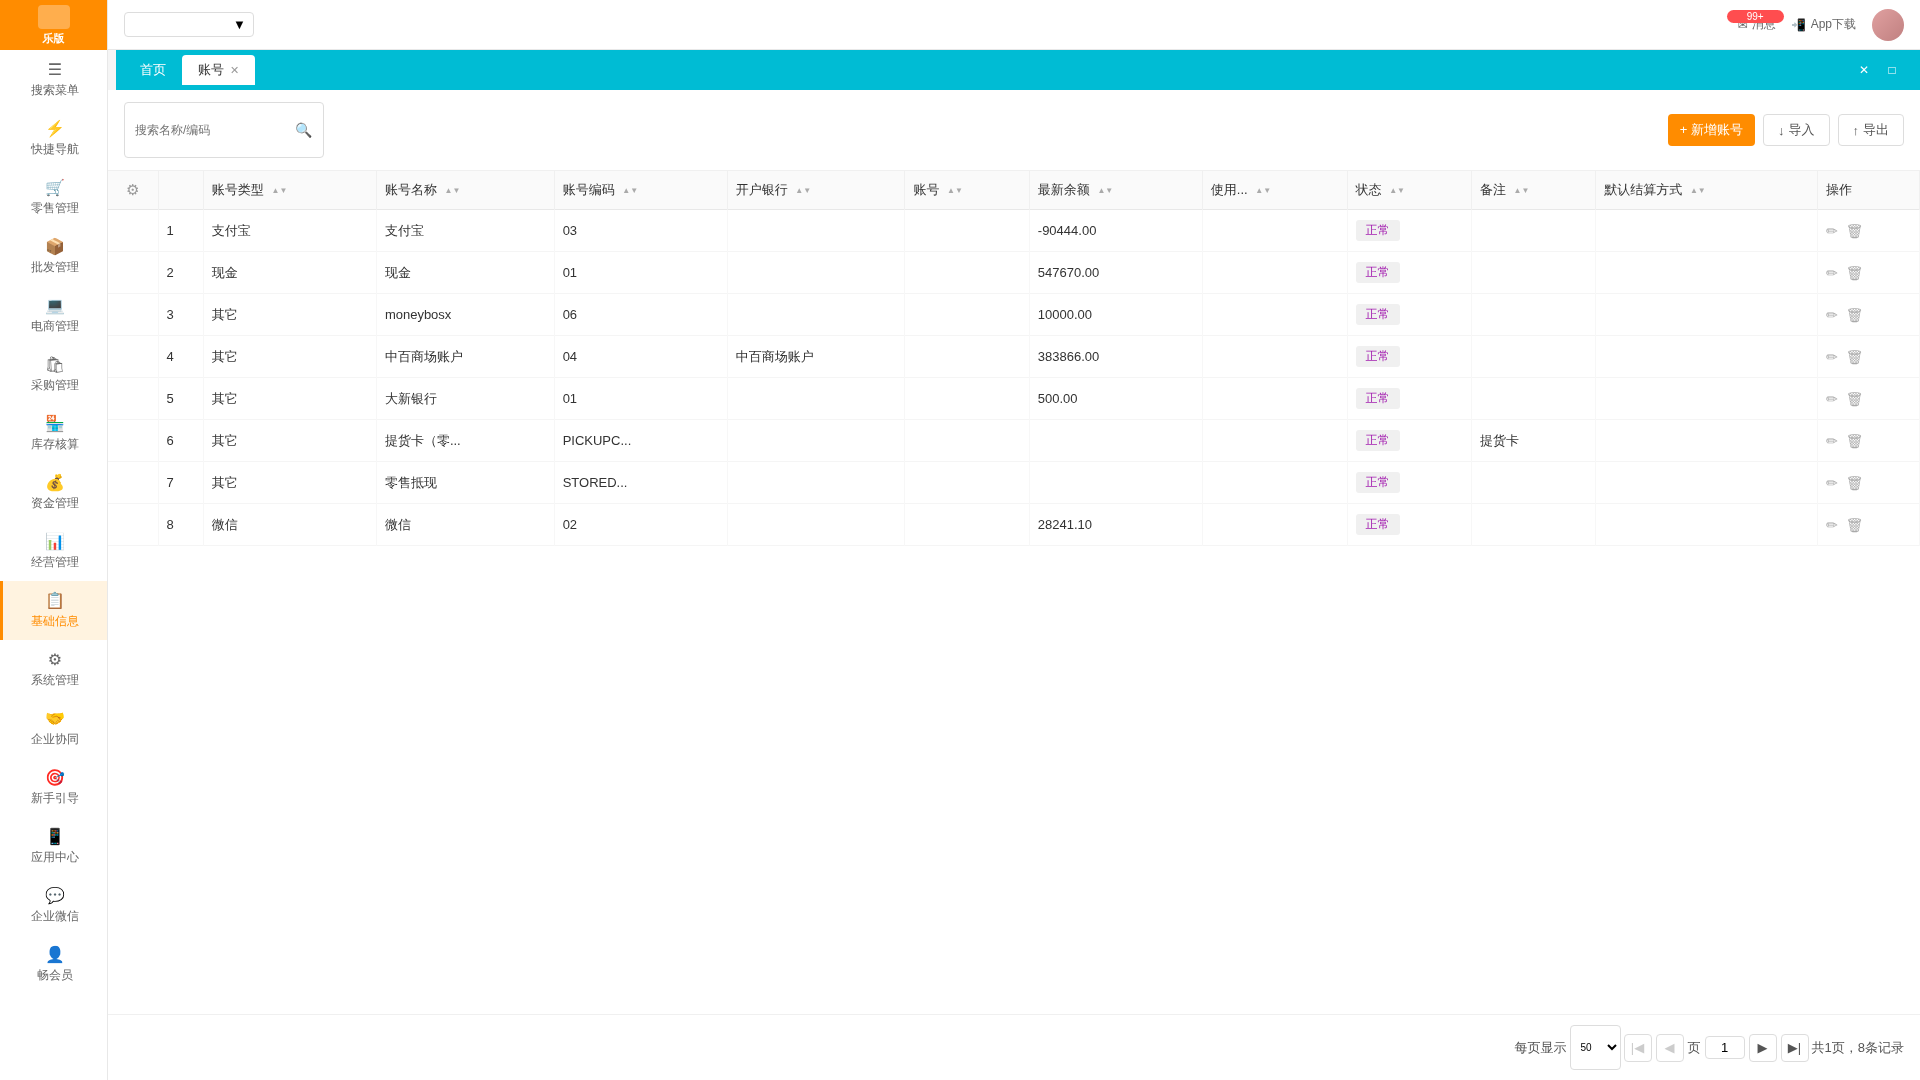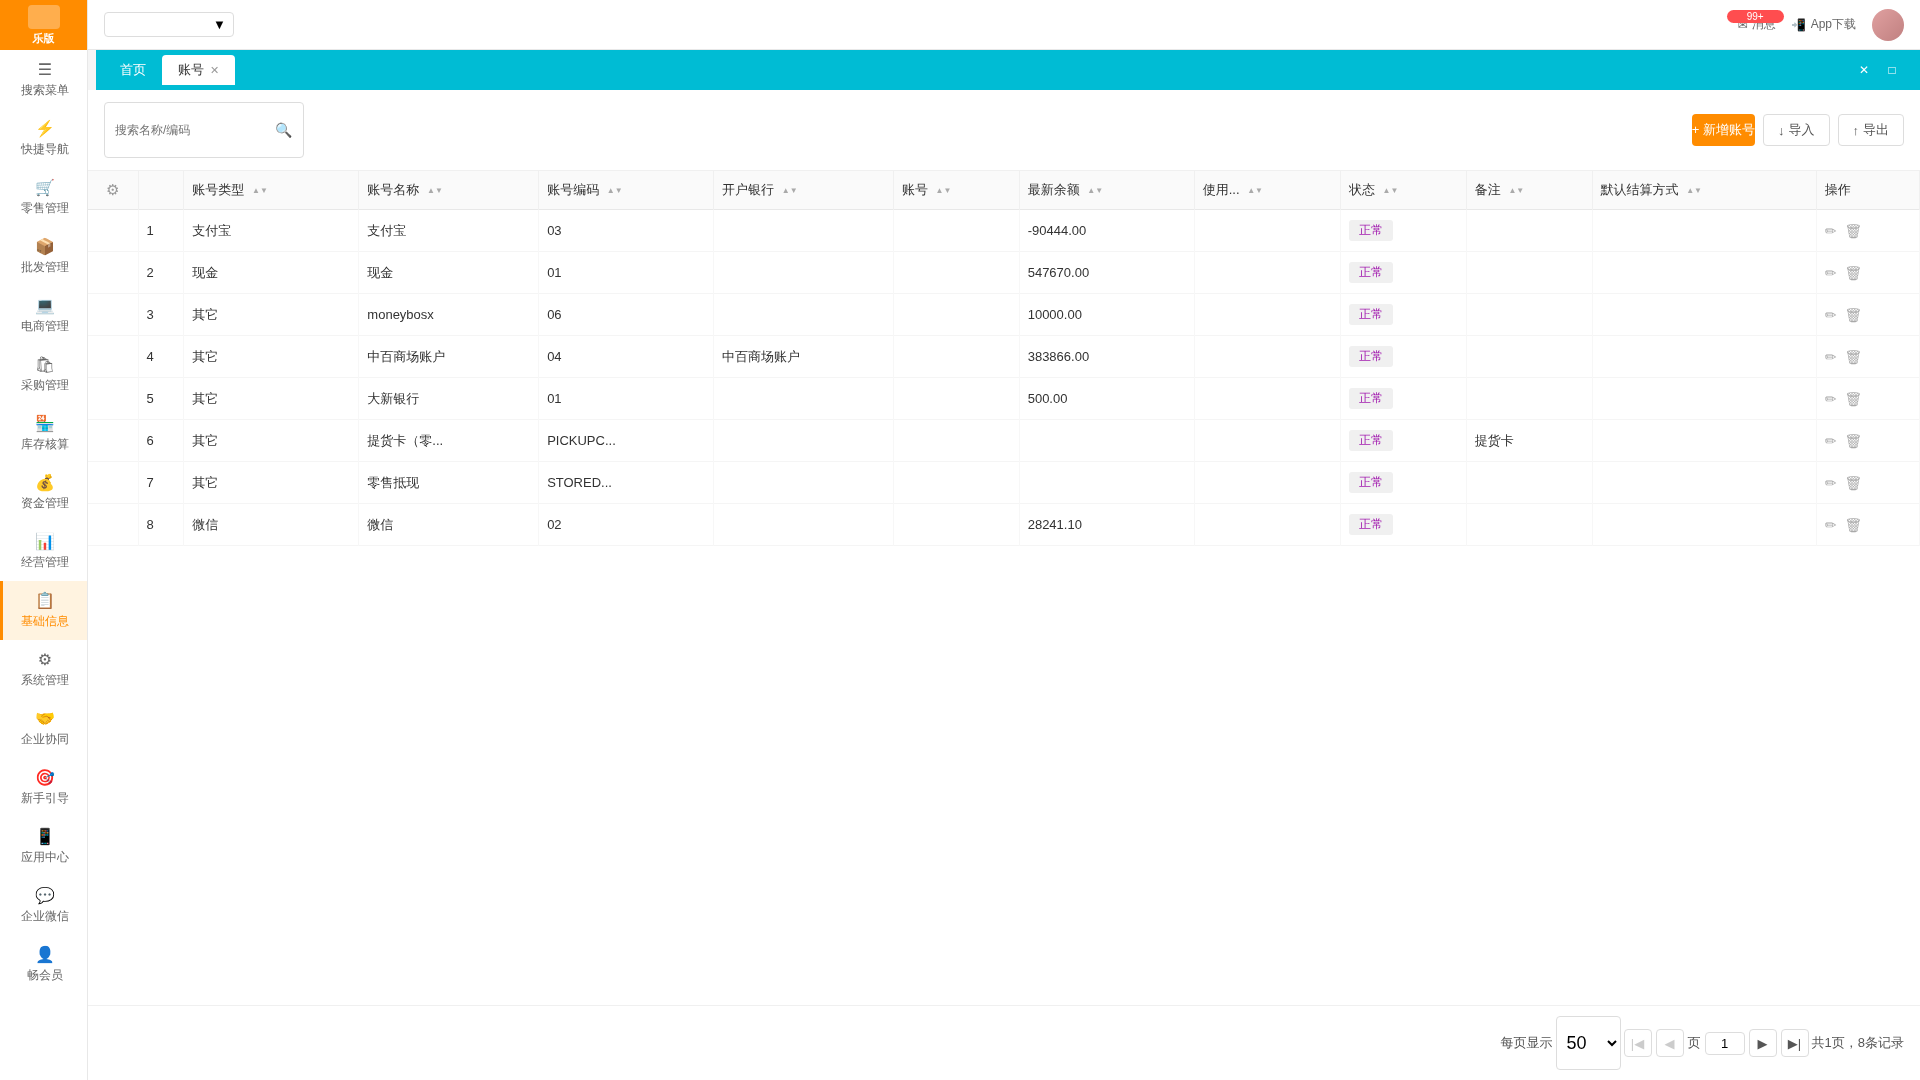--- a/index.html
+++ b/index.html
@@ -1,20 +1,20 @@
 <!DOCTYPE html>
 <html><head>
   <meta charset="utf-8">
   <style>
     * { box-sizing: border-box; margin: 0; padding: 0; }
     body { font-family: 'Microsoft YaHei', Arial, sans-serif; font-size: 13px; background: #f5f5f5; display: flex; height: 1080px; width: 1920px; overflow: hidden; }
 
     
     .sidebar {
-      width: 88px;
+      width: 108px;
       background: #fff;
       display: flex;
       flex-direction: column;
       border-right: 1px solid #e8e8e8;
       height: 100%;
       flex-shrink: 0;
     }
     .sidebar-logo {
       background: #ff8c00;
       height: 50px;
@@ -200,21 +200,21 @@
       font-size: 12px;
       flex: 1;
       background: transparent;
     }
     .search-icon { color: #aaa; font-size: 14px; cursor: pointer; }
     .btn-primary {
       background: #ff8c00;
       color: #fff;
       border: none;
       border-radius: 4px;
-      padding: 7px 0;
+      padding: 7px 12px;
       font-size: 13px;
       cursor: pointer;
       display: flex;
       align-items: center;
       gap: 4px;
     }
     .btn-default {
       background: #fff;
       color: #555;
       border: 1px solid #ddd;
@@ -285,21 +285,21 @@
       gap: 3px;
       font-size: 13px;
       color: #555;
       flex-shrink: 0;
       background: #fff;
     }
     .page-size-select {
       border: 1px solid #ddd;
       border-radius: 4px;
       padding: 15px 6px;
-      font-size: 18px;
+      font-size: 10px;
       background: #fff;
     }
     .pagination { display: flex; align-items: center; gap: 4px; }
     .page-btn {
       width: 28px; height: 28px;
       border: 1px solid #ddd;
       border-radius: 4px;
       background: #fff;
       cursor: pointer;
       display: flex; align-items: center; justify-content: center;

